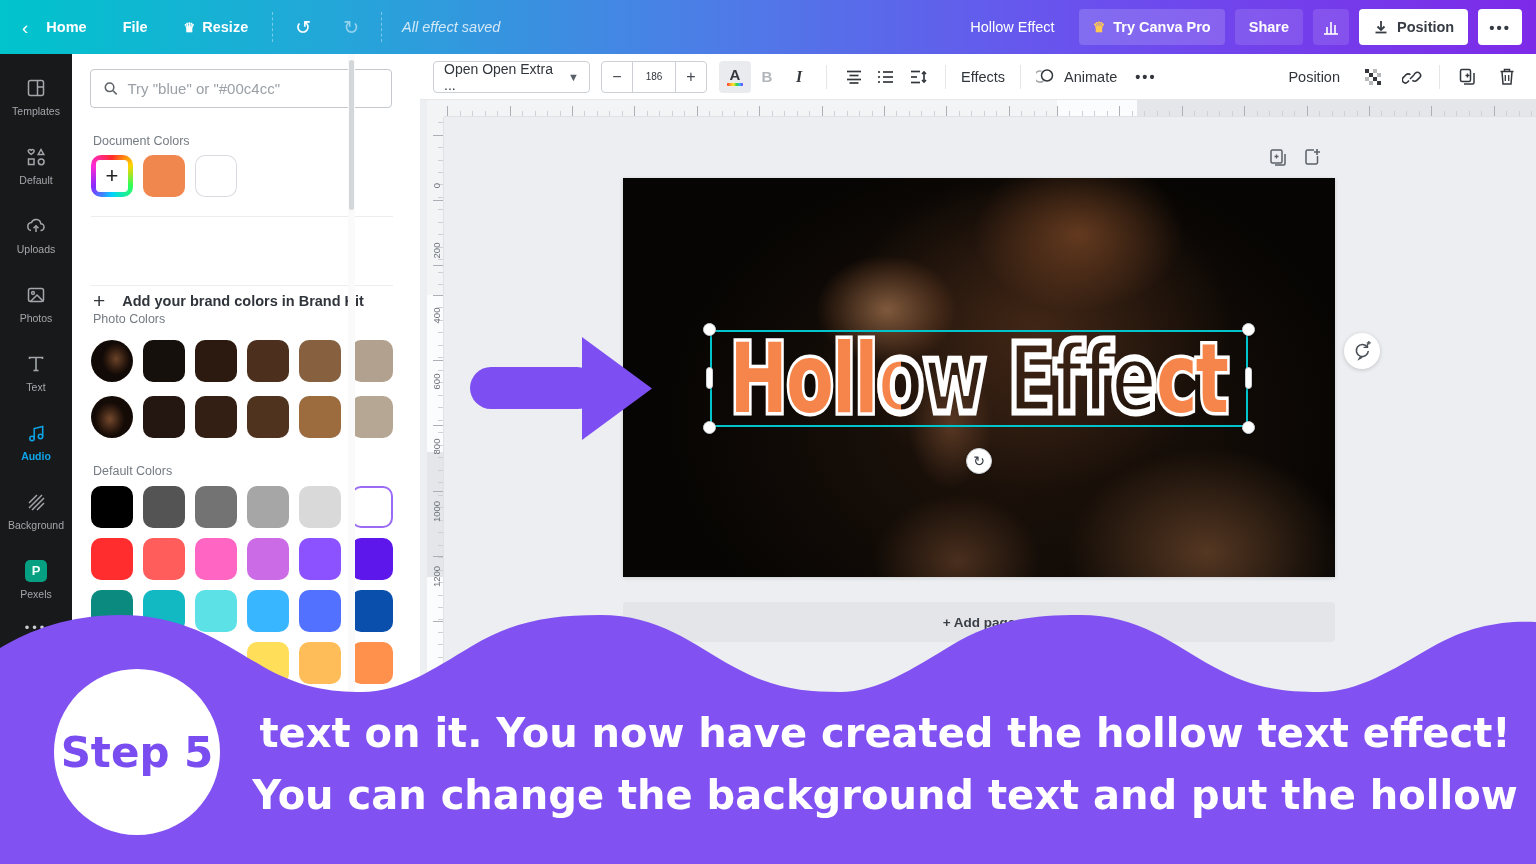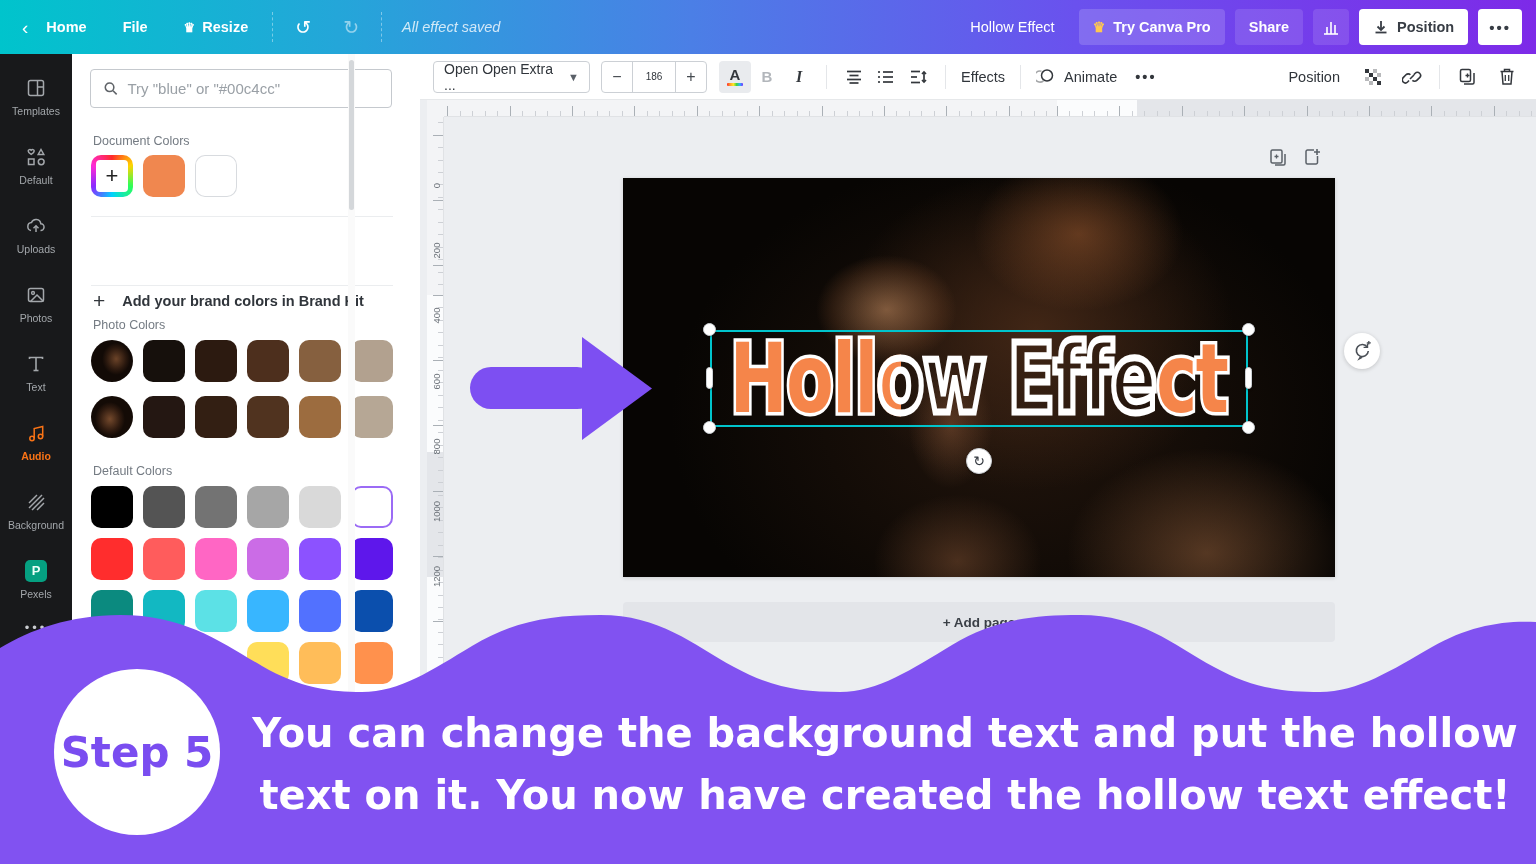--- a/index.html
+++ b/index.html
@@ -24,21 +24,21 @@
   .btn-white{background:#fff;color:#383d45}
   .crown{color:#ffc850;font-size:14px}
   .crown-w{color:#fff;font-size:13px}
   .dotsbtn{letter-spacing:2px;font-size:15px;font-weight:bold;padding:0 11px}
 
   
   .rail{position:absolute;left:0;top:54px;width:72px;height:810px;background:#18191b;z-index:5;
     display:flex;flex-direction:column;align-items:center;padding-top:8px}
   .rail-item{width:72px;height:69px;display:flex;flex-direction:column;align-items:center;justify-content:center;
     gap:6px;color:#a3a7ab;cursor:pointer}
-  .rail-item.active{color:#f97316}
+  .rail-item.active{color:#0ea5e9}
   .rail-item .lbl{font-size:10.5px}
   .rail-item.active .lbl{font-weight:bold}
   .rail-item svg{display:block}
   .rail-dots{color:#c9ccd0;font-size:13px;letter-spacing:3px;margin-top:6px}
   .pexels-badge{width:22px;height:22px;border-radius:5px;background:#05a081;color:#eafff8;
     display:flex;align-items:center;justify-content:center;font-size:13px;font-weight:bold}
 
   
   .panel{position:absolute;left:72px;top:54px;width:348px;height:810px;background:#fff;z-index:5}
   .search{position:absolute;left:18px;top:15px;width:302px;height:39px;border:1px solid #c5c9ce;border-radius:4px;
@@ -283,21 +283,21 @@
         </div>
       <div class="sw" style="background: rgb(240, 135, 79);"></div>
       <div class="sw border" style="background: rgb(255, 255, 255);"></div>
     </div>
     <div class="pdivider" style="top:162px"></div>
     <div class="brandkit">
       <span class="plus">+</span>
       <span class="txt">Add your brand colors in Brand Kit</span>
     </div>
     <div class="pdivider" style="top:231px"></div>
-    <div class="plabel" style="top:264px">Photo Colors</div>
+    <div class="plabel" style="top:258px">Photo Colors</div>
     <div class="swrow" style="top:286px">
       <div class="sw circle photo-thumb1"></div>
       <div class="sw" style="background: rgb(22, 16, 12);"></div>
       <div class="sw" style="background: rgb(44, 26, 16);"></div>
       <div class="sw" style="background: rgb(77, 47, 29);"></div>
       <div class="sw" style="background: rgb(134, 96, 63);"></div>
       <div class="sw" style="background: rgb(178, 161, 143);"></div>
     </div>
     <div class="swrow" style="top:342px">
       <div class="sw circle photo-thumb2"></div>
@@ -521,17 +521,17 @@
   <div class="arrow-head"></div>
 
   <svg class="wave" viewBox="0 0 1536 264" preserveAspectRatio="none">
     <path fill="#8152f1" d="M0,48 C30,30 70,15 120,15 C185,15 220,42 262,66 C300,88 330,92 362,92 C400,92 432,70 472,46 C512,22 548,15 600,15 C660,15 692,44 734,67 C772,88 802,92 840,92 C878,92 912,69 952,45 C992,21 1028,15 1080,15 C1140,15 1172,44 1214,67 C1252,88 1282,92 1320,92 C1358,92 1392,70 1432,47 C1468,26 1504,20 1536,22 L1536,264 L0,264 Z"></path>
   </svg>
 
   <div class="stepcircle">
     <span>Step 5</span>
   </div>
   <div class="caption">
+    <div>text on it. You now have created the hollow text effect!</div>
     <div>You can change the background text and put the hollow</div>
-    <div>text on it. You now have created the hollow text effect!</div>
   </div>
 
 </div>
 
 </body></html>

